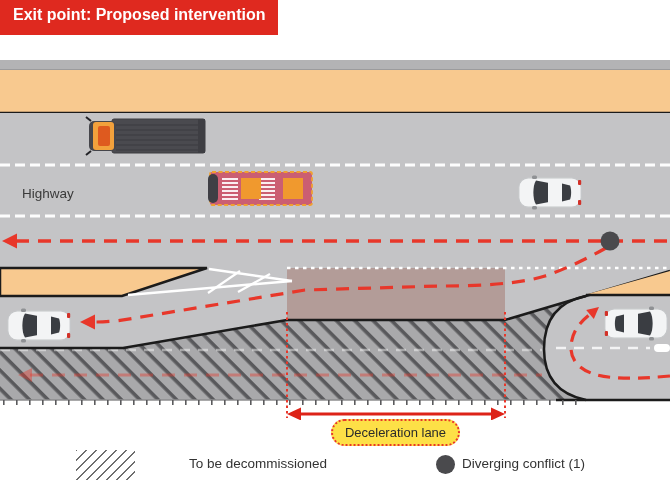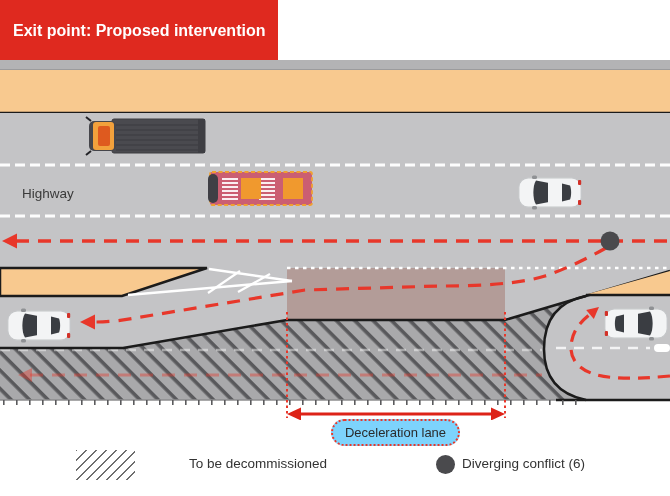--- a/index.html
+++ b/index.html
@@ -1,22 +1,22 @@
 <!DOCTYPE html>
 <html><head>
 <meta charset="utf-8">
 <style>
   html,body{margin:0;padding:0;background:#fff;}
   .stage{position:relative;width:670px;height:496px;background:#ffffff;overflow:hidden;
          font-family:"Liberation Sans",sans-serif;}
   .banner{position:absolute;left:0;top:0;height:35px;line-height:30px;background:#df291f;
-          color:#fff;font-size:16px;font-weight:bold;padding:16px 13px;white-space:nowrap;}
+          color:#fff;font-size:16px;font-weight:bold;padding:0 13px;white-space:nowrap;}
   .svgwrap{position:absolute;left:0;top:60px;width:618px;height:360px;}
   .pill{position:absolute;left:331px;top:419px;width:129px;height:27px;border:2px dotted #e8372a;
-        border-radius:16px;background:#7dd3fc;display:flex;align-items:center;justify-content:center;
+        border-radius:16px;background:#fde047;display:flex;align-items:center;justify-content:center;
         font-size:13px;color:#2b2b2b;box-sizing:border-box;}
   .legend-swatch{position:absolute;left:76px;top:450px;width:59px;height:30px;
         background:repeating-linear-gradient(135deg,#6e6e6e 0 1.3px,transparent 1.3px 7px);}
   .legend-label-1{position:absolute;left:141px;top:456px;font-size:13.5px;color:#333;margin-left:48px;}
   .legend-circle{position:absolute;left:436px;top:455px;width:19px;height:19px;border-radius:50%;
         background:#4a4a4d;}
   .legend-label-2{position:absolute;left:462px;top:456px;font-size:13.5px;color:#333;}
   svg text{font-family:"Liberation Sans",sans-serif;}
 </style>
 </head>
@@ -142,15 +142,15 @@
 
     <text x="22" y="198" font-size="13.5" fill="#3a3a3a">Highway</text>
   </svg>
   </div>
 
   <div class="pill">Deceleration lane</div>
 
   <div class="legend-swatch"></div>
   <div class="legend-label-1">To be decommissioned</div>
   <div class="legend-circle"></div>
-  <div class="legend-label-2">Diverging conflict (6)</div>
+  <div class="legend-label-2">Diverging conflict (1)</div>
 
 </div>
 
 </body></html>

